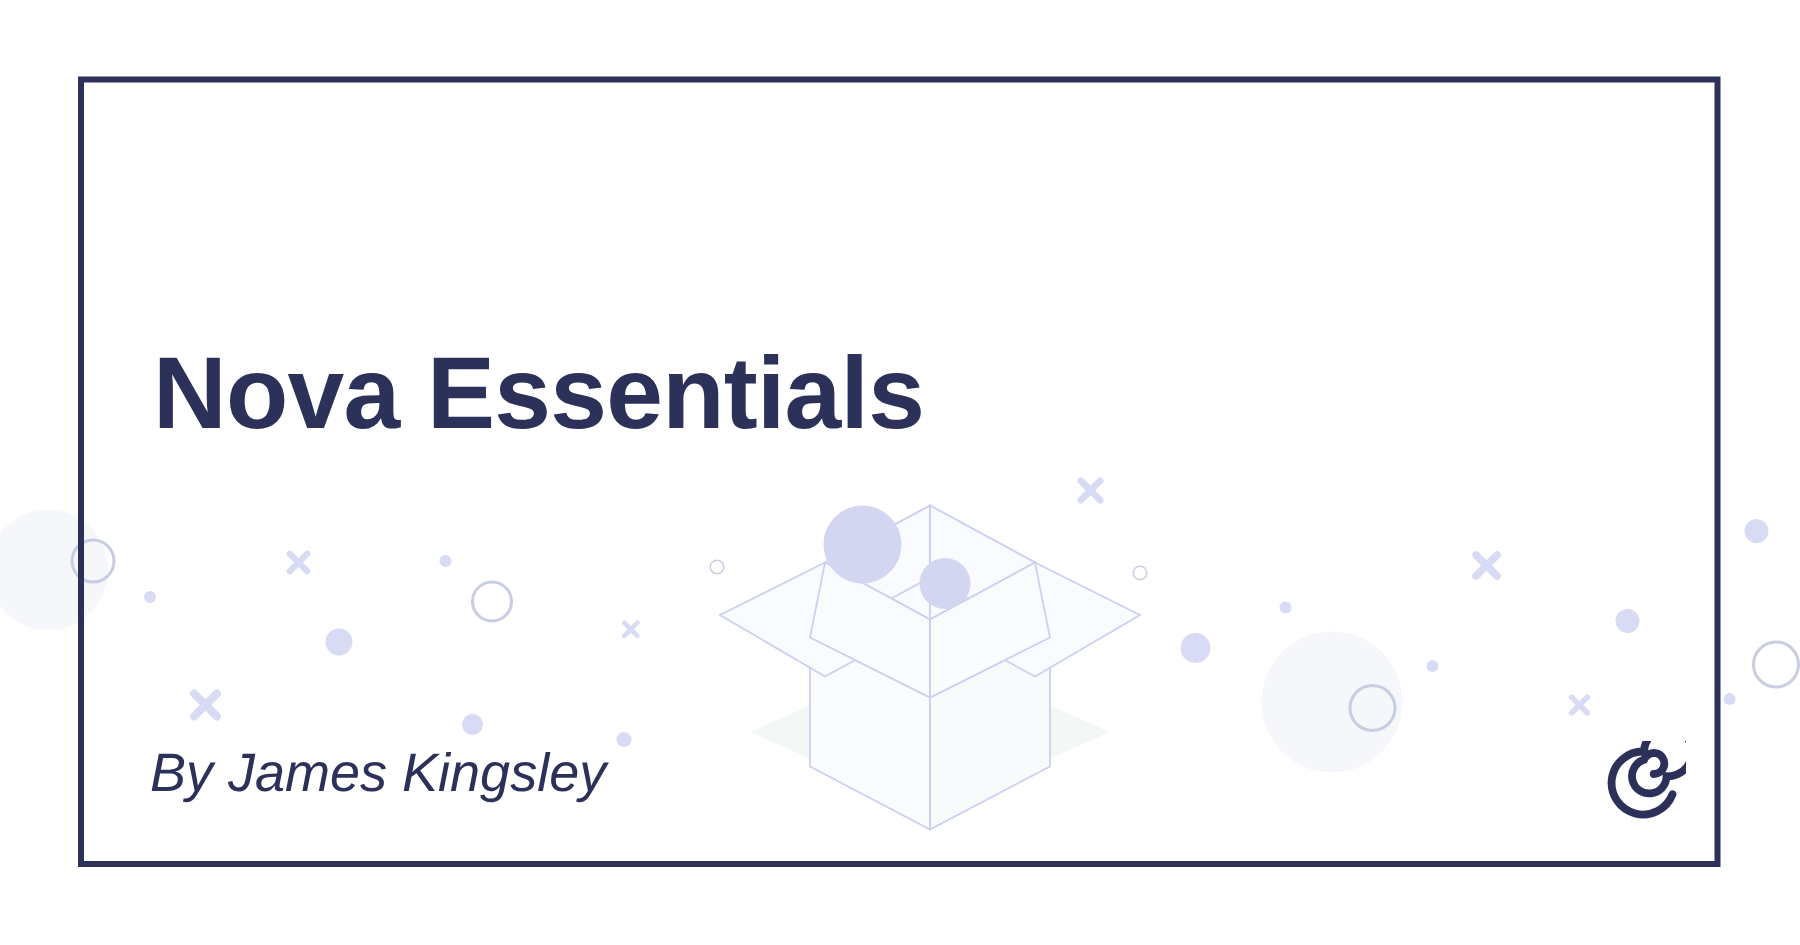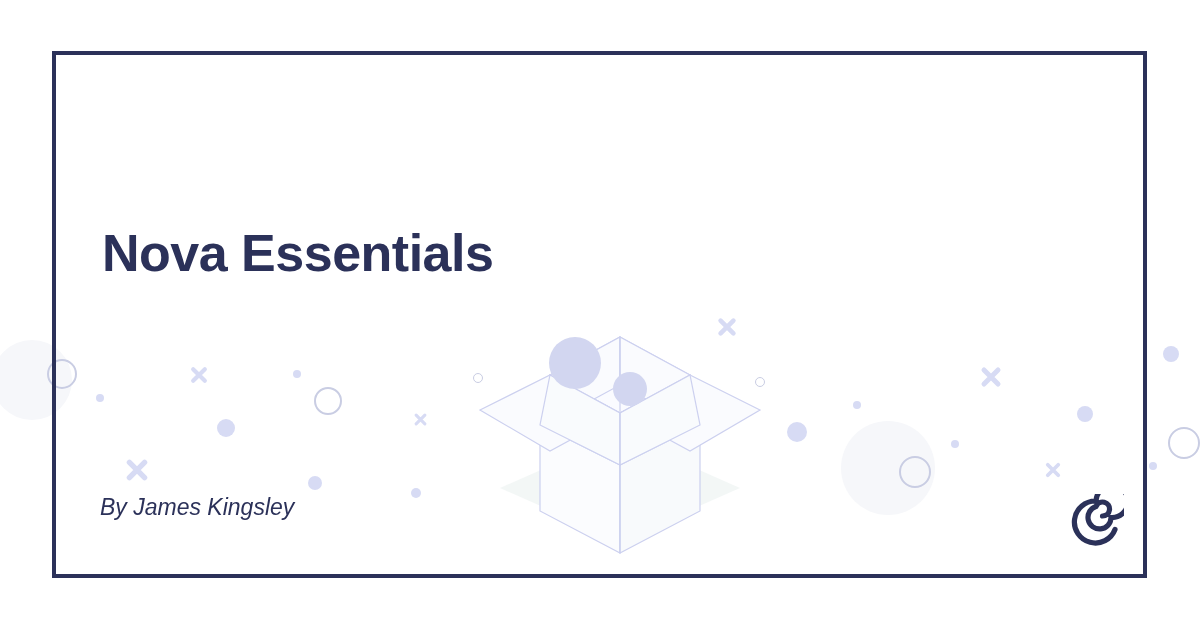--- a/index.html
+++ b/index.html
@@ -61,33 +61,33 @@
     box-sizing: border-box;
     background: transparent;
   }
 
   
   #title {
     position: absolute;
     left: 102px;
     top: 223px;
     margin: 0;
-    font-size: 52px;
+    font-size: 68px;
     font-weight: 700;
     letter-spacing: -0.5px;
     color: #2b3159;
     white-space: nowrap;
     font-family: "Liberation Sans", "DejaVu Sans", sans-serif;
   }
   #byline {
     position: absolute;
     left: 100px;
     top: 494px;
     margin: 0;
-    font-size: 23px;
+    font-size: 36px;
     font-style: italic;
     font-weight: 400;
     color: #2b3159;
     white-space: nowrap;
     font-family: "Liberation Sans", "DejaVu Sans", sans-serif;
   }
 
   
   #box-illustration {
     position: absolute;

